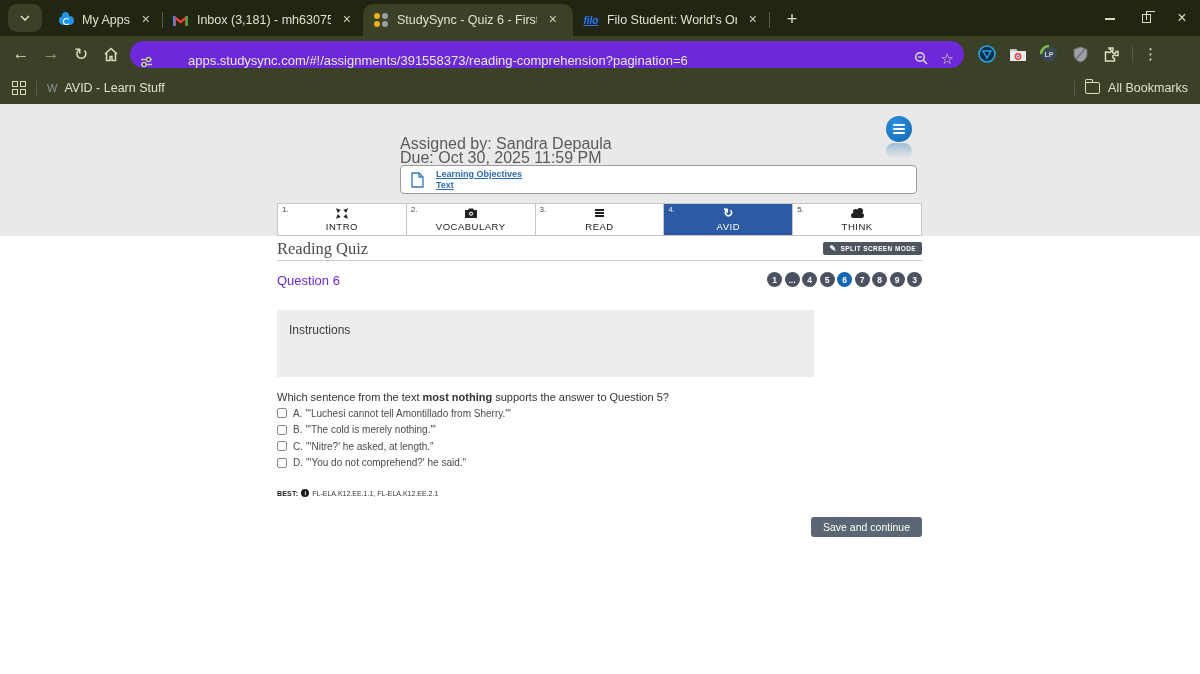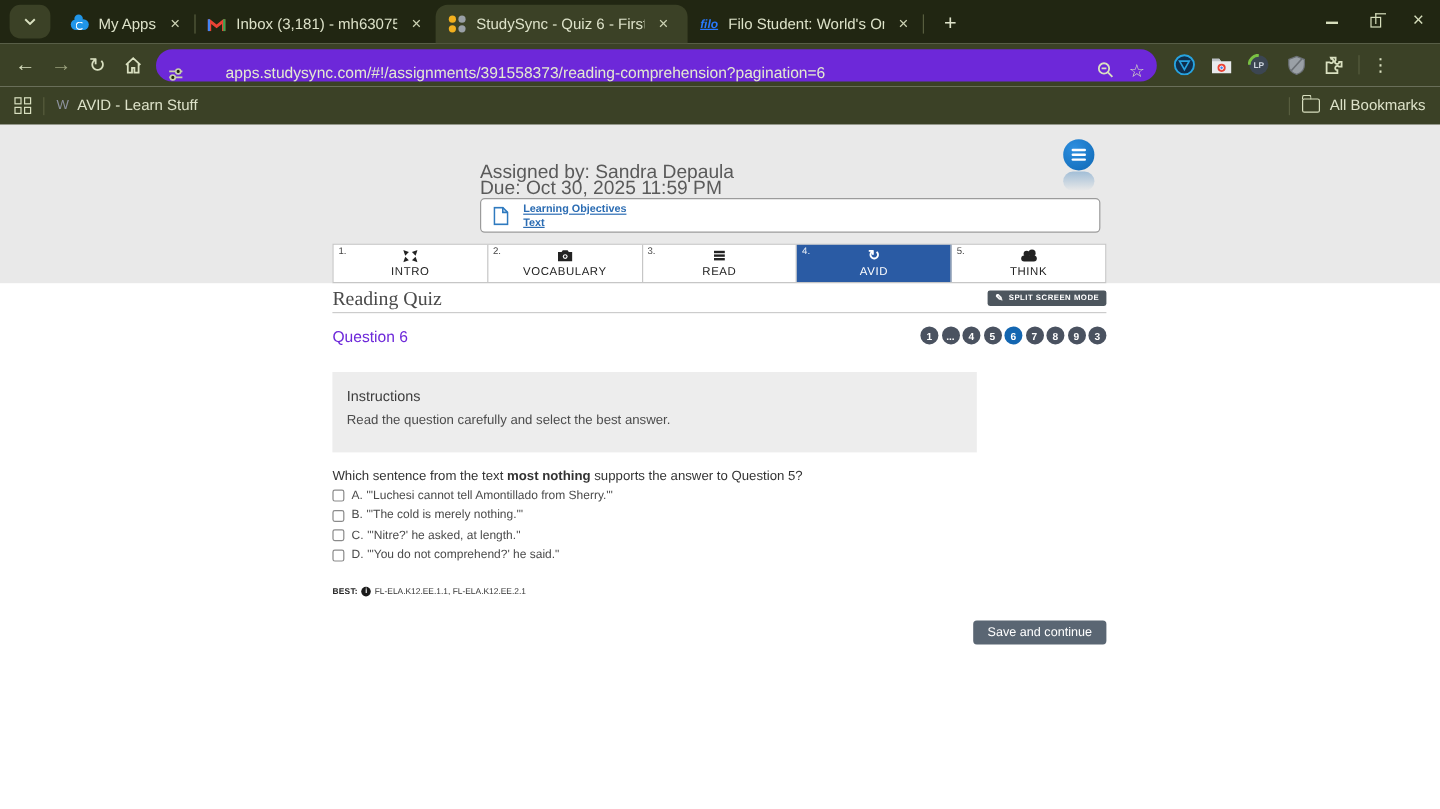--- a/index.html
+++ b/index.html
@@ -357,21 +357,20 @@
       <span class="pg">5</span>
       <span class="pg active">6</span>
       <span class="pg">7</span>
       <span class="pg">8</span>
       <span class="pg">9</span>
       <span class="pg">3</span>
     </div>
 
     <div class="instructions">
       <div class="ins-title">Instructions</div>
-      <div class="ins-body">Read the question carefully and select the best answer.</div>
     </div>
 
     <div class="question"><span>Which sentence from the text </span><b>most nothing</b><span> supports the answer to Question 5?</span></div>
 
     <div class="options">
       <div class="opt">
         <span class="cbx"></span>
         <span class="opt-text"><span class="letter">A.</span><span>"'Luchesi cannot tell Amontillado from Sherry.'"</span></span>
       </div>
       <div class="opt">

